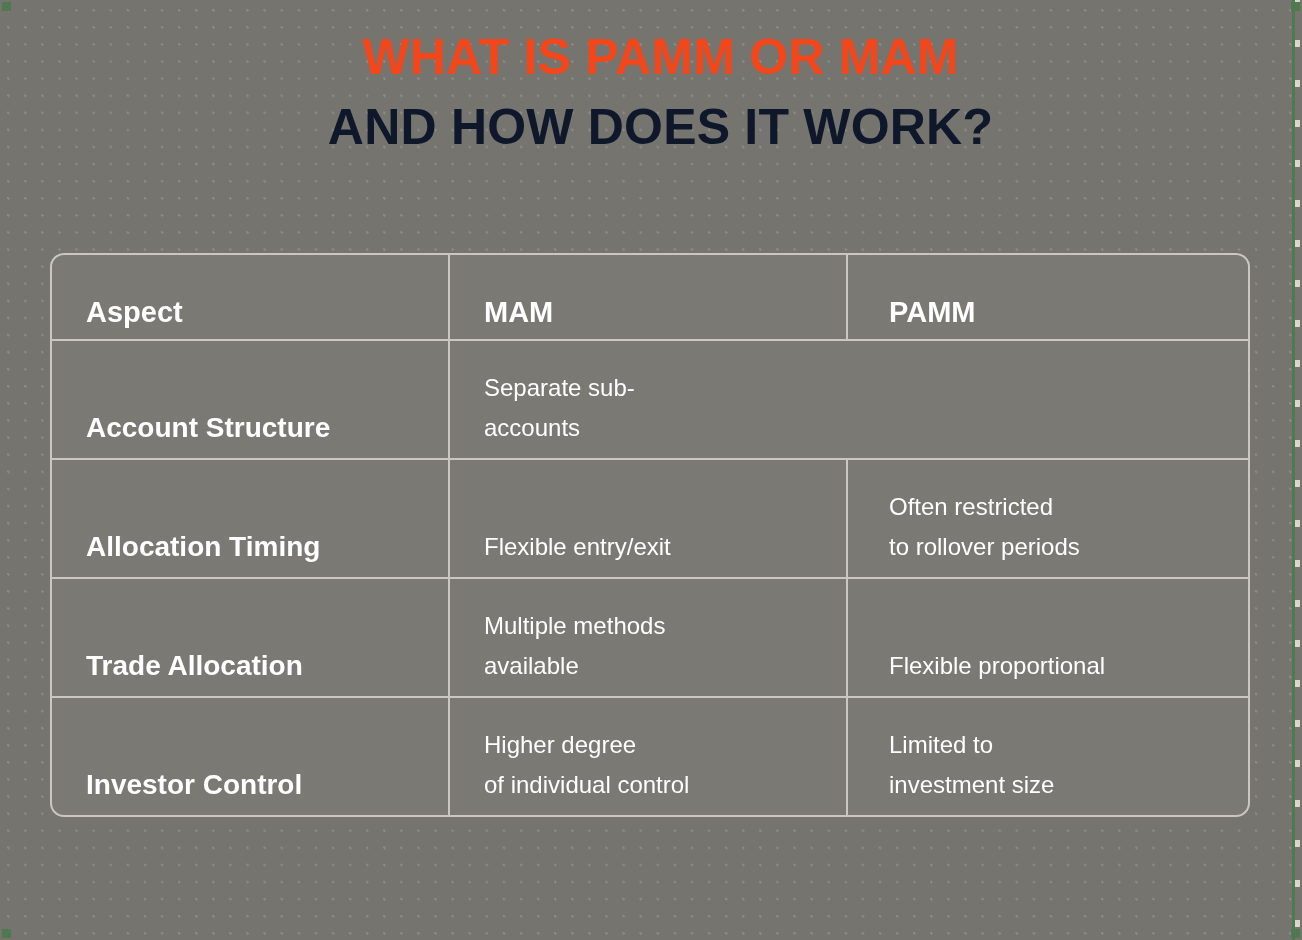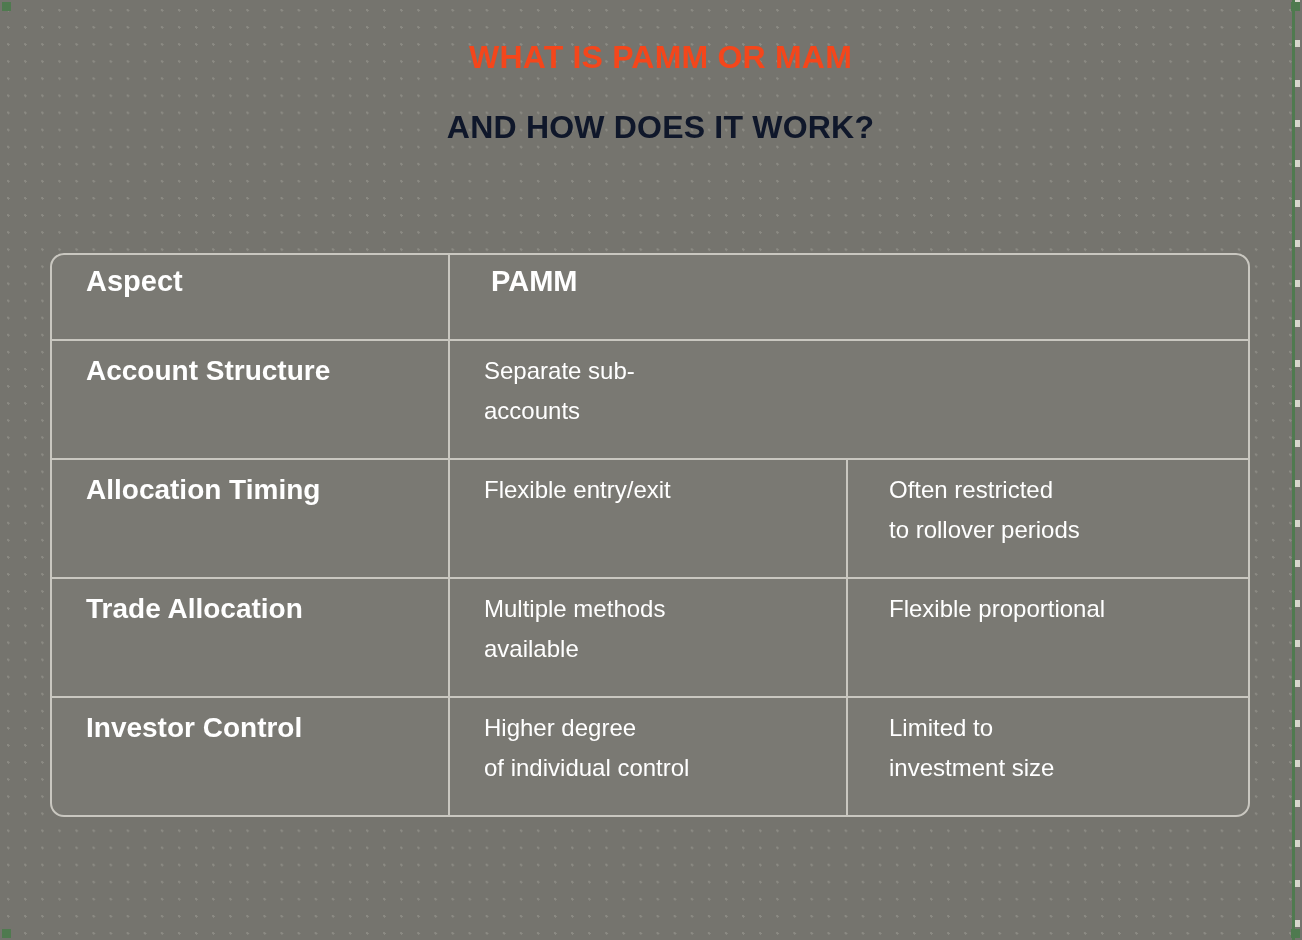--- a/index.html
+++ b/index.html
@@ -61,21 +61,21 @@
   #heading {
     position: absolute;
     top: 22px;
     left: 0;
     width: 1302px;
     text-align: center;
     z-index: 5;
   }
   .title-line {
     font-weight: 700;
-    font-size: 32px;
+    font-size: 50px;
     line-height: 70px;
     letter-spacing: 0.2px;
     text-transform: uppercase;
     white-space: nowrap;
     margin-left: 19px;
   }
   #title-line-1 { color: #f4461b; }
   #title-line-2 { color: #0f172a; }
 
   
@@ -95,21 +95,21 @@
     display: flex;
     width: 100%;
     box-sizing: border-box;
     border-bottom: 2px solid #c9c7c0;
   }
   .trow:last-child { border-bottom: none; border-radius: 20px; }
 
   .tcell {
     box-sizing: border-box;
     display: flex;
-    align-items: flex-start;
+    align-items: flex-end;
     padding: 10px 34px;
     color: #ffffff;
     border-right: 2px solid #c9c7c0;
   }
   .tcell:last-child { border-right: none; }
 
   .col-aspect  { width: 398px; }
   .col-mam     { width: 398px; }
   .col-pamm    { width: 400px; padding-left: 41px; }
 
@@ -146,20 +146,23 @@
   <div class="title-line" id="title-line-1">WHAT IS PAMM OR MAM</div>
   <div class="title-line" id="title-line-2">AND HOW DOES IT WORK?</div>
 </div>
 
 <div id="comparison-table">
 
   <div class="trow head-row">
     <div class="tcell col-aspect">
       <span class="cell-text">Aspect</span>
     </div>
+    <div class="tcell col-mam">
+      <span class="cell-text">MAM</span>
+    </div>
     <div class="tcell col-pamm">
       <span class="cell-text">PAMM</span>
     </div>
   </div>
 
   <div class="trow body-row">
     <div class="tcell col-aspect cell-aspect">
       <span class="cell-text">Account Structure</span>
     </div>
     <div class="tcell col-mam">

